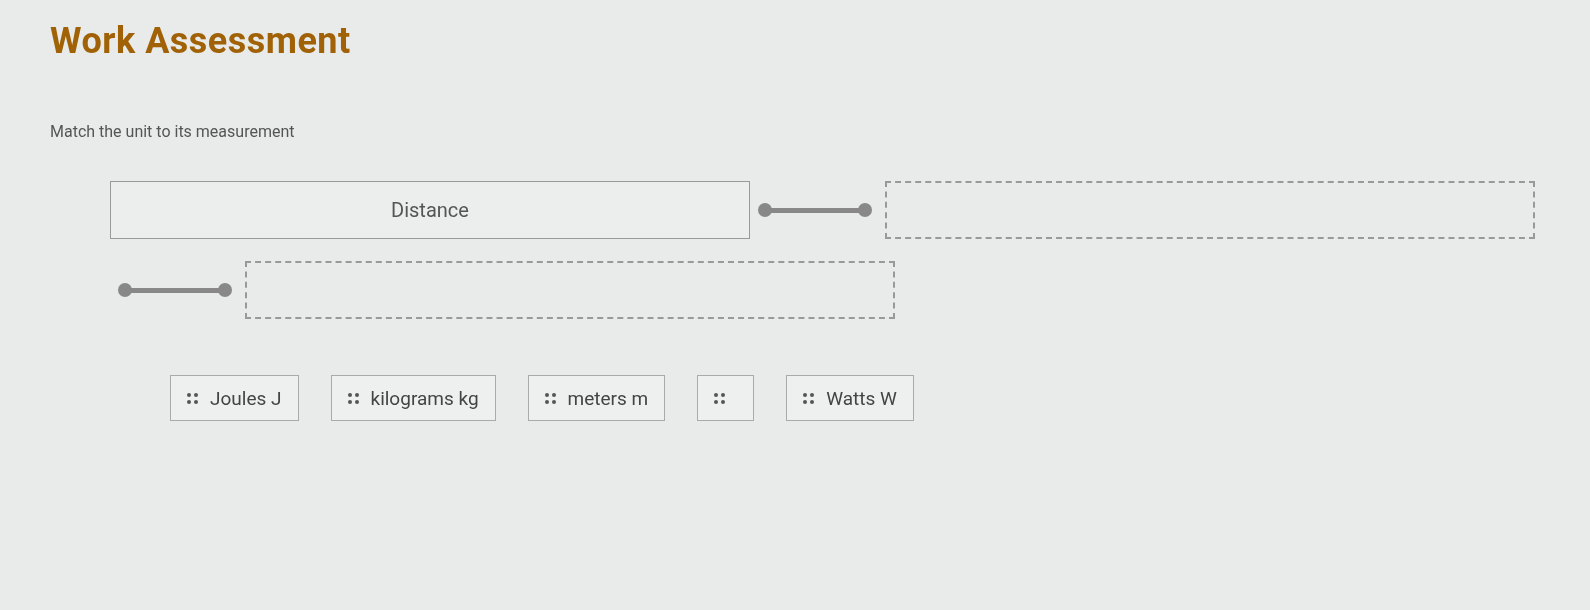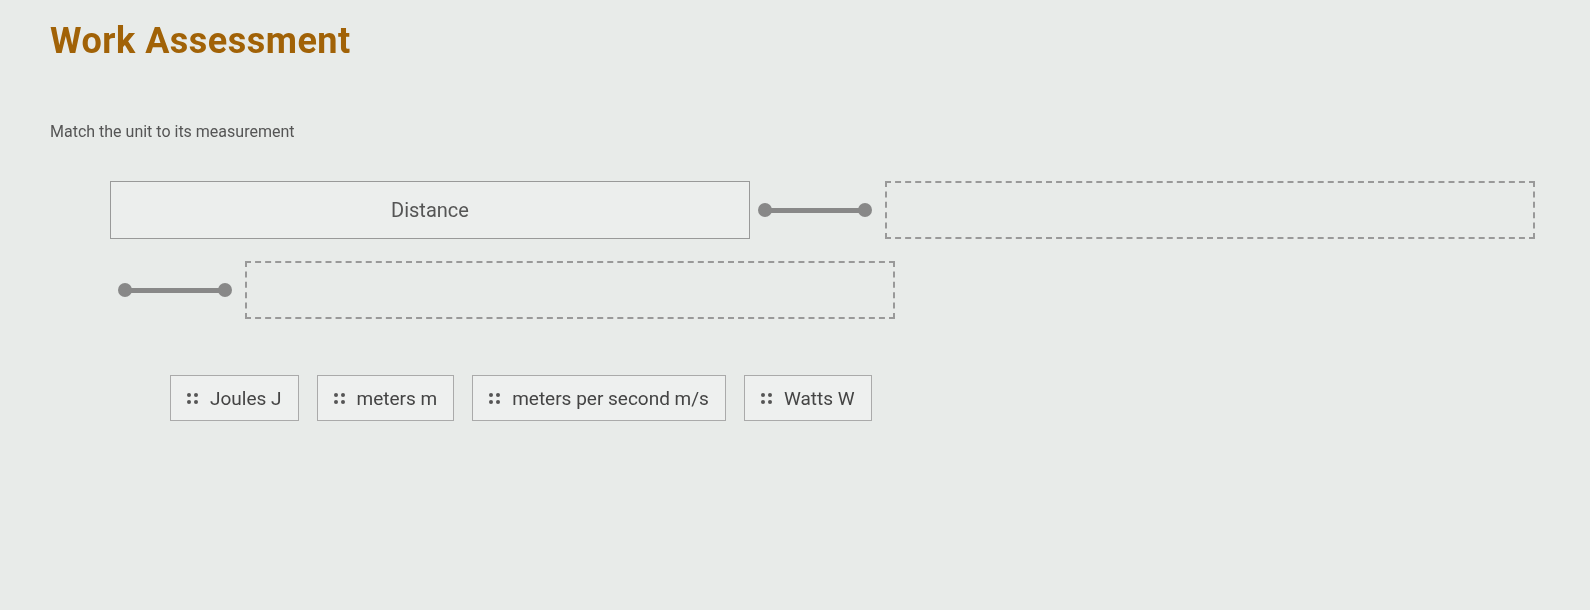--- a/index.html
+++ b/index.html
@@ -79,21 +79,21 @@
     .drop-zone {
       flex: 1;
       height: 58px;
       border: 2px dashed #999;
       background: transparent;
       margin-left: 5px;
       max-width: 650px;
     }
     .options-row {
       display: flex;
-      gap: 18px;
+      gap: 32px;
       padding-left: 120px;
       align-items: center;
     }
     .option {
       height: 46px;
       border: 1px solid #aaa;
       background: #eef0ef;
       display: flex;
       align-items: center;
       padding: 0 16px;
@@ -161,20 +161,33 @@
           <span class="drag-handle-dot"></span>
         </span>
       <span class="drag-handle-row">
           <span class="drag-handle-dot"></span>
           <span class="drag-handle-dot"></span>
         </span>
     </span>
     <span>Joules J</span>
   </div>
 
+  <div class="option">
+    <span class="drag-handle">
+      <span class="drag-handle-row">
+          <span class="drag-handle-dot"></span>
+          <span class="drag-handle-dot"></span>
+        </span>
+      <span class="drag-handle-row">
+          <span class="drag-handle-dot"></span>
+          <span class="drag-handle-dot"></span>
+        </span>
+    </span>
+    <span>kilograms kg</span>
+  </div>
 
   <div class="option">
     <span class="drag-handle">
       <span class="drag-handle-row">
           <span class="drag-handle-dot"></span>
           <span class="drag-handle-dot"></span>
         </span>
       <span class="drag-handle-row">
           <span class="drag-handle-dot"></span>
           <span class="drag-handle-dot"></span>
@@ -187,21 +200,20 @@
     <span class="drag-handle">
       <span class="drag-handle-row">
           <span class="drag-handle-dot"></span>
           <span class="drag-handle-dot"></span>
         </span>
       <span class="drag-handle-row">
           <span class="drag-handle-dot"></span>
           <span class="drag-handle-dot"></span>
         </span>
     </span>
-    <span>meters per second m/s</span>
   </div>
 
 
 
   <div class="option">
     <span class="drag-handle">
       <span class="drag-handle-row">
           <span class="drag-handle-dot"></span>
           <span class="drag-handle-dot"></span>
         </span>

